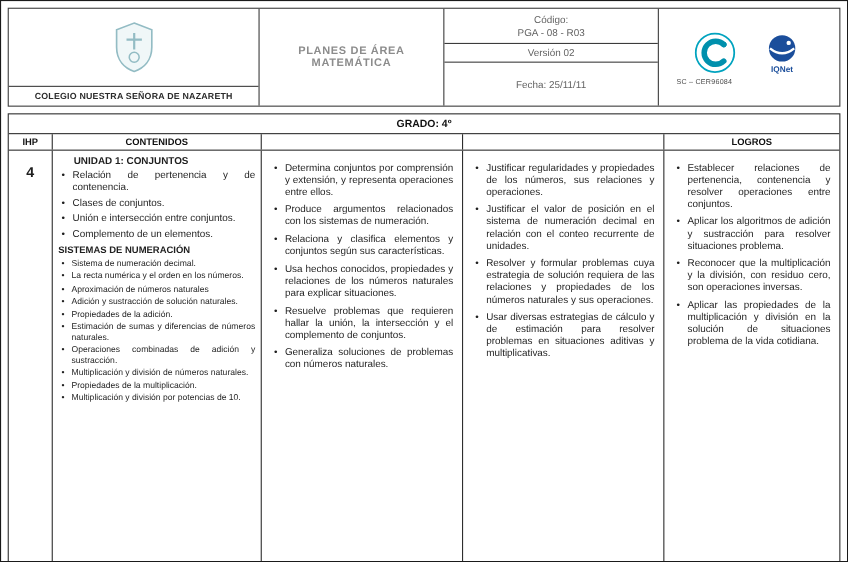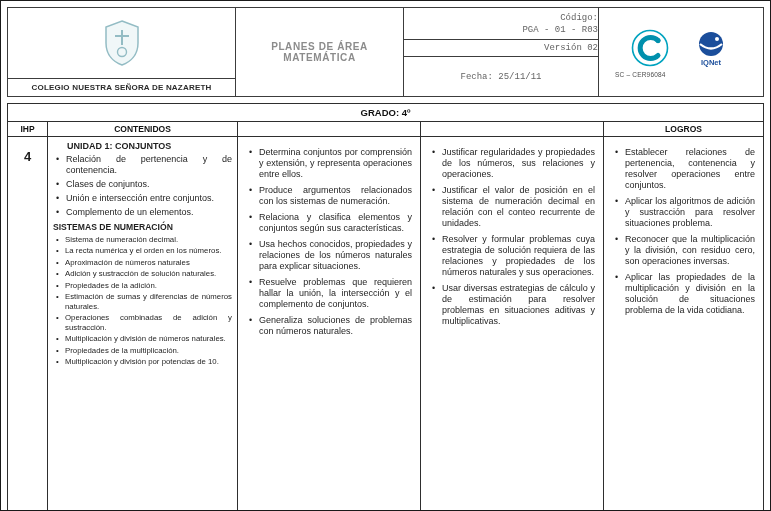--- a/index.html
+++ b/index.html
@@ -6,21 +6,21 @@
   html,body { background:#e8e8e8; }
   body { font-family:"Liberation Sans", sans-serif; color:#1f1f1f; }
   .page { position:relative; width:771px; height:511px; background:#ffffff; border:1px solid #1a1a1a; margin:0 auto; overflow:hidden; }
 
   
   .header { position:absolute; left:6px; top:6px; width:757px; height:90px; border:1px solid #3c3c3c; display:flex; background:#fff; }
   .h-left { flex:0 0 228px; border-right:1px solid #3c3c3c; display:flex; flex-direction:column; }
   .logo-area { flex:1; display:flex; align-items:center; justify-content:center; }
   .school-name { border-top:1px solid #3c3c3c; font-size:8px; font-weight:700; color:#2b2b2b; text-align:center; padding:4px 2px; letter-spacing:0.2px; }
   .h-title { flex:0 0 168px; border-right:1px solid #3c3c3c; display:flex; flex-direction:column; align-items:center; justify-content:center; gap:0; color:#8c8c8c; font-weight:700; font-size:10px; letter-spacing:0.6px; text-align:left; }
-  .h-code { flex:0 0 195px; border-right:1px solid #3c3c3c; display:flex; flex-direction:column; font-size:9px; color:#636363; text-align:right;font-family:Liberation Mono, monospace; }
+  .h-code { flex:0 0 195px; border-right:1px solid #3c3c3c; display:flex; flex-direction:column; font-size:9px; color:#636363; text-align:center; }
   .code-top { border-bottom:1px solid #3c3c3c; padding:4px 0 3px 0; line-height:1.35; }
   .code-version { border-bottom:1px solid #3c3c3c; padding:3px 0; }
   .code-date { flex:1; display:flex; align-items:center; justify-content:center; }
   .h-logos { flex:1; display:flex; flex-direction:column; align-items:center; justify-content:center; padding-top:4px; }
   .logos-row { display:flex; align-items:center; gap:22px; }
   .cert-code { font-size:6.5px; color:#4e4e4e; align-self:flex-start; margin:3px 0 2px 16px; letter-spacing:0.2px; }
 
   
   .maintable { position:absolute; left:6px; top:102px; width:757px; height:461px; border:1px solid #2e2e2e; display:flex; flex-direction:column; background:#fff; }
   .grado-row { border-bottom:1px solid #2e2e2e; text-align:center; font-weight:700; font-size:9.5px; padding:3px 0; color:#111; }
@@ -72,21 +72,21 @@
     </div>
 
     <div class="h-title">
       <div>PLANES DE ÁREA</div>
       <div>MATEMÁTICA</div>
     </div>
 
     <div class="h-code">
       <div class="code-top">
         <div>Código:</div>
-        <div>PGA - 01 - R03</div>
+        <div>PGA - 08 - R03</div>
       </div>
       <div class="code-version">Versión 02</div>
       <div class="code-date">Fecha: 25/11/11</div>
     </div>
 
     <div class="h-logos">
       <div class="logos-row">
         <svg width="38" height="38" viewBox="0 0 38 38">
           <circle cx="19" cy="19" r="17.5" fill="#ffffff" stroke="#00a3bf" stroke-width="1.6"></circle>
           <path d="M27 11.5 A 10.5 10.5 0 1 0 27 26.5" fill="none" stroke="#0090ad" stroke-width="5" stroke-linecap="round"></path>

